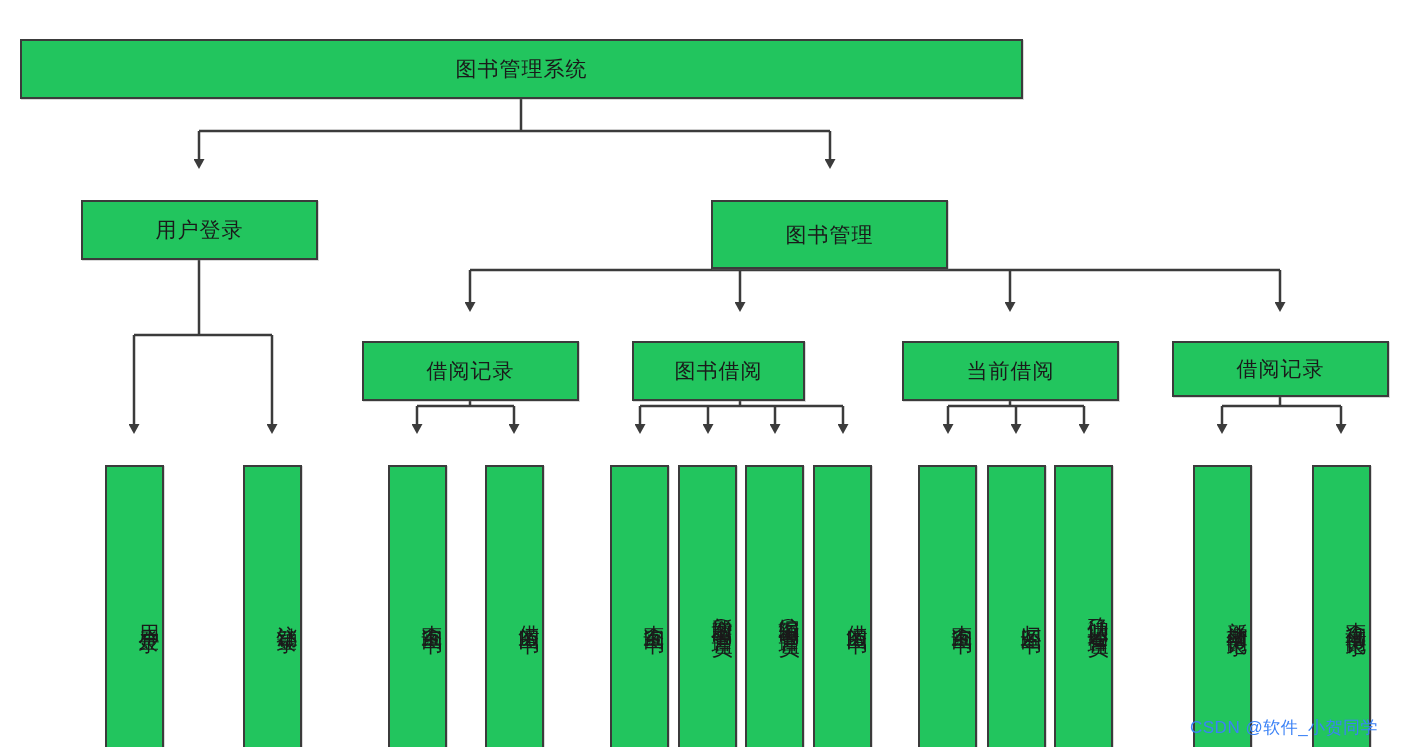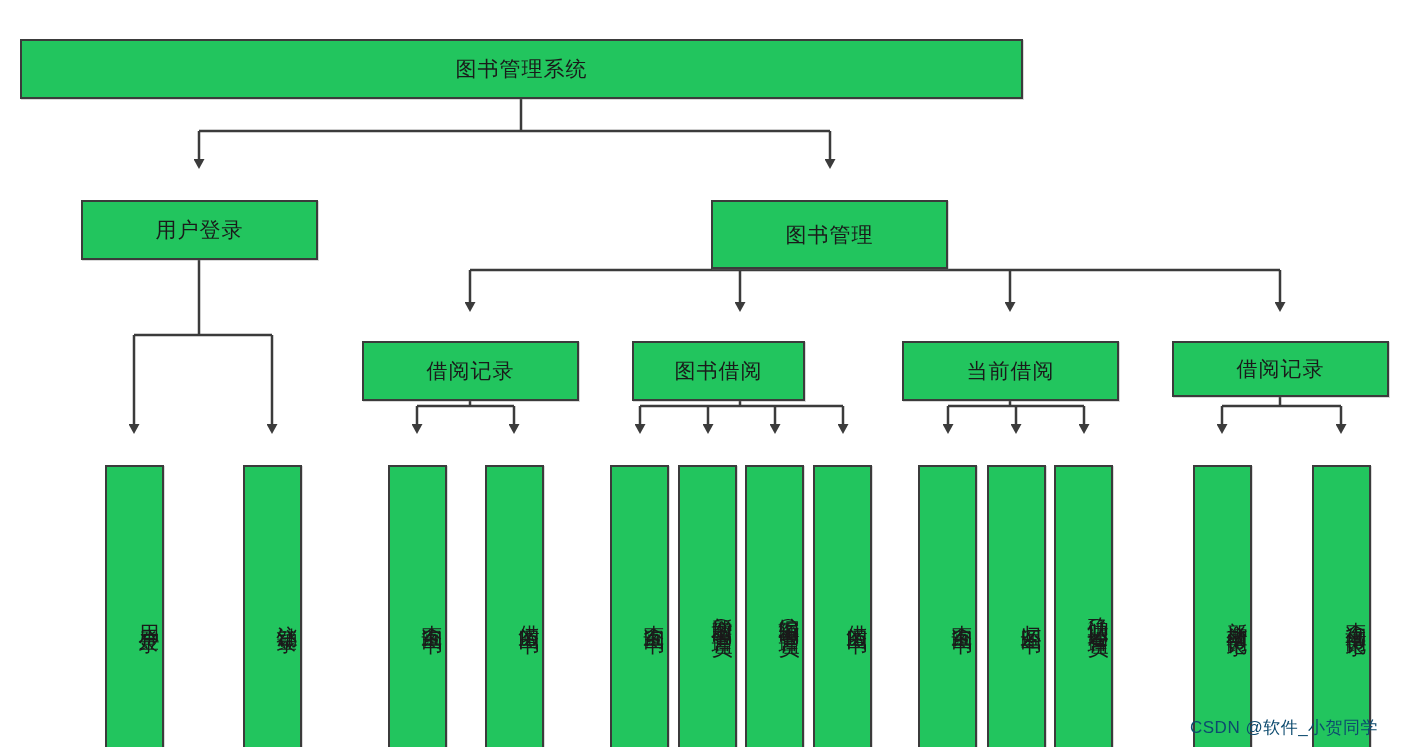--- a/index.html
+++ b/index.html
@@ -55,21 +55,21 @@
     justify-content: center;
   }
   .node.v .vtext {
     display: block;
     writing-mode: vertical-rl;
     text-orientation: upright;
   }
   .watermark {
     position: absolute;
     font-size: 17px;
-    color: #0c4a6e;
+    color: #3b82f6;
     white-space: nowrap;
     letter-spacing: 0.5px;
   }
 </style>
 </head>
 <body>
 
 <div id="canvas">
 
   <svg class="wires" viewBox="0 0 1405 747">

